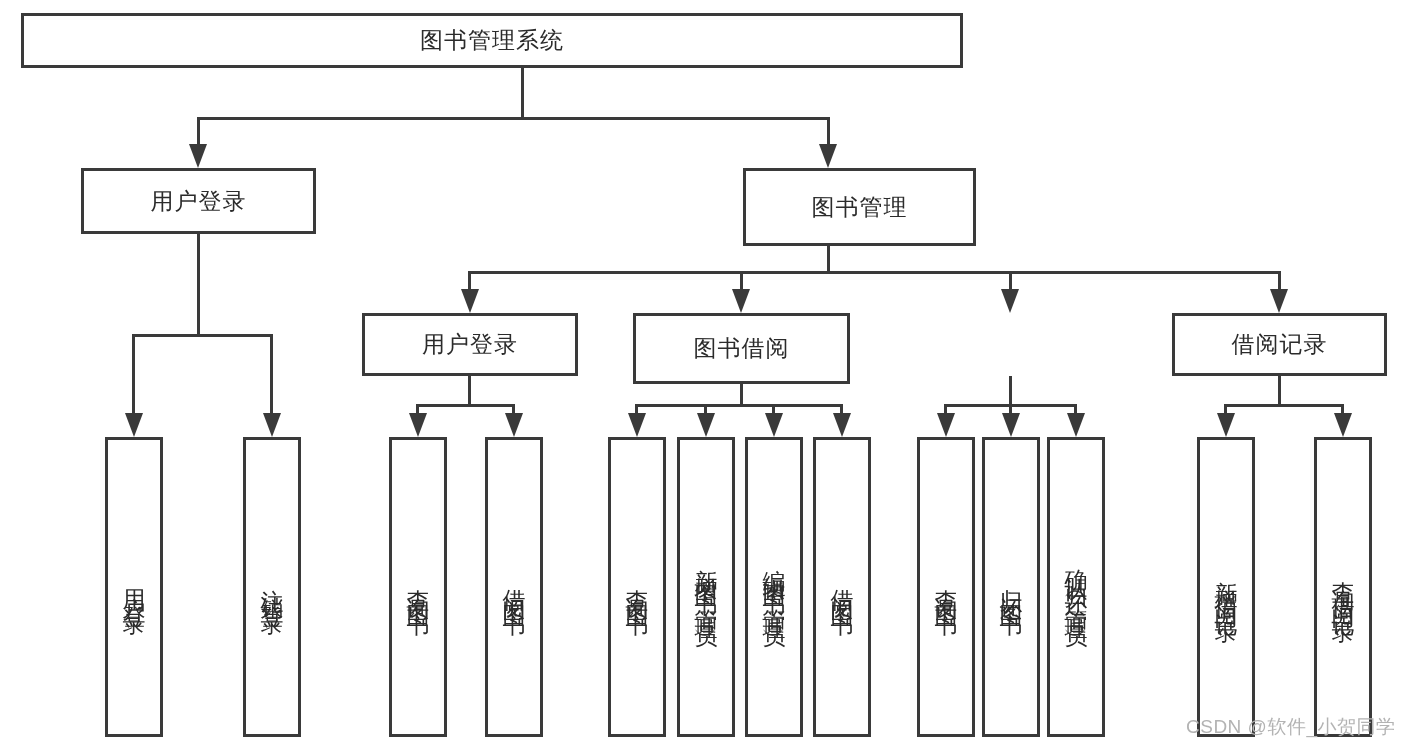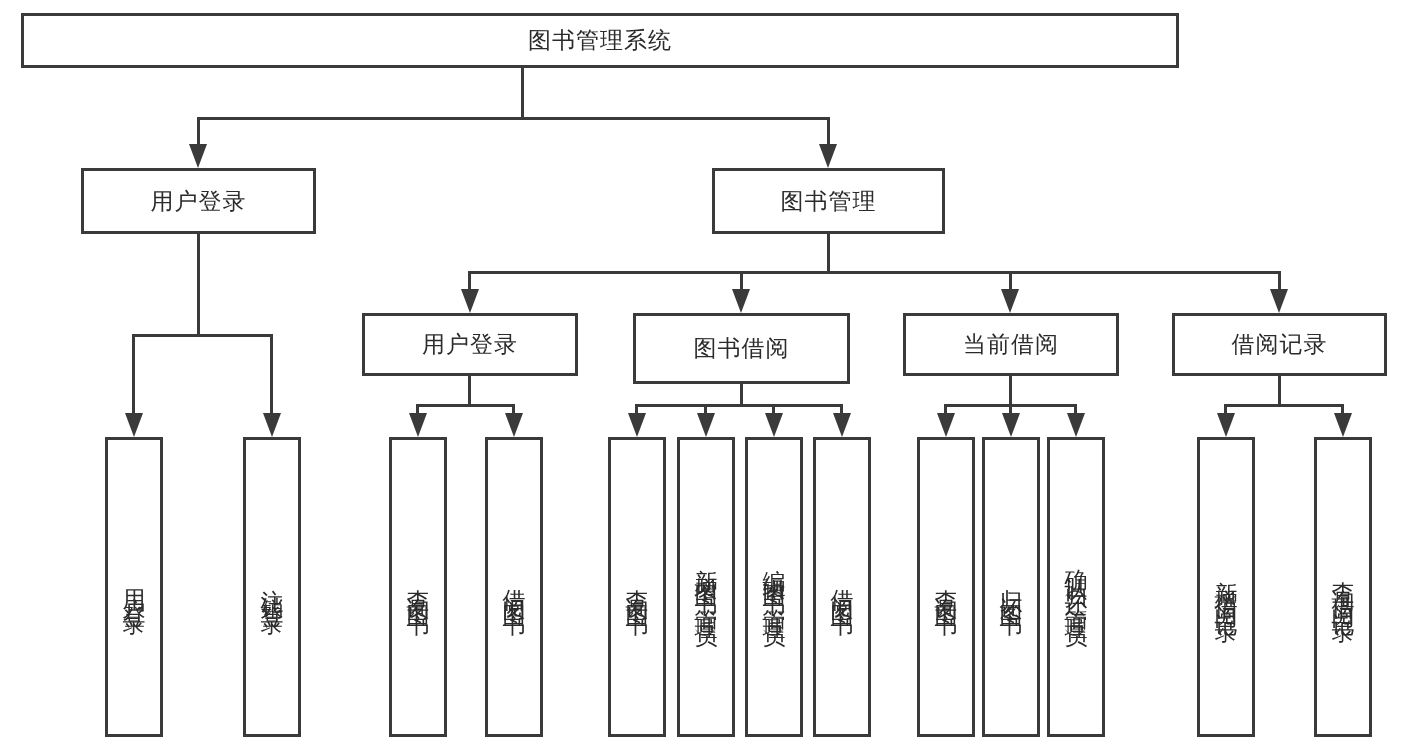--- a/index.html
+++ b/index.html
@@ -54,35 +54,35 @@
     letter-spacing:0.5px;
     z-index:3;
     white-space:nowrap;
   }
 </style>
 </head>
 <body>
 
 <div class="canvas">
 
-  <div class="box" style="left:21px;top:13px;width:1158px;height:55px">
+  <div class="box" style="left:21px;top:13px;width:942px;height:55px">
     <span>图书管理系统</span>
   </div>
 
   <div class="v" style="left:521px;top:68px;height:52px"></div>
   <div class="h" style="left:197px;top:117px;width:633px"></div>
   <div class="v" style="left:197px;top:117px;height:30px"></div>
   <div class="arrow" style="left:189px;top:144px"></div>
   <div class="v" style="left:827px;top:117px;height:30px"></div>
   <div class="arrow" style="left:819px;top:144px"></div>
 
   <div class="box" style="left:81px;top:168px;width:235px;height:66px">
     <span>用户登录</span>
   </div>
-  <div class="box" style="left:712px;top:168px;width:233px;height:66px">
+  <div class="box" style="left:743px;top:168px;width:233px;height:78px">
     <span>图书管理</span>
   </div>
 
   <div class="v" style="left:197px;top:234px;height:103px"></div>
   <div class="h" style="left:132px;top:334px;width:141px"></div>
   <div class="v" style="left:132px;top:334px;height:82px"></div>
   <div class="arrow" style="left:125px;top:413px"></div>
   <div class="v" style="left:270px;top:334px;height:82px"></div>
   <div class="arrow" style="left:263px;top:413px"></div>
 
@@ -95,23 +95,20 @@
   <div class="v" style="left:1009px;top:271px;height:21px"></div>
   <div class="arrow" style="left:1001px;top:289px"></div>
   <div class="v" style="left:1278px;top:271px;height:21px"></div>
   <div class="arrow" style="left:1270px;top:289px"></div>
 
   <div class="box" style="left:362px;top:313px;width:216px;height:63px">
     <span>用户登录</span>
   </div>
   <div class="box" style="left:633px;top:313px;width:217px;height:71px">
     <span>图书借阅</span>
-  </div>
-  <div class="box" style="left:903px;top:313px;width:216px;height:63px">
-    <span>当前借阅</span>
   </div>
   <div class="box" style="left:1172px;top:313px;width:215px;height:63px">
     <span>借阅记录</span>
   </div>
 
   <div class="v" style="left:468px;top:376px;height:31px"></div>
   <div class="h" style="left:416px;top:404px;width:99px"></div>
   <div class="v" style="left:416px;top:404px;height:12px"></div>
   <div class="arrow" style="left:409px;top:413px"></div>
   <div class="v" style="left:512px;top:404px;height:12px"></div>
@@ -181,14 +178,15 @@
     <span>确认归还（管理员）</span>
   </div>
 
   <div class="box leaf" style="left:1197px">
     <span>新增借阅记录</span>
   </div>
   <div class="box leaf" style="left:1314px">
     <span>查询借阅记录</span>
   </div>
 
+  <div class="watermark">CSDN @软件_小贺同学</div>
 
 </div>
 
 </body></html>

